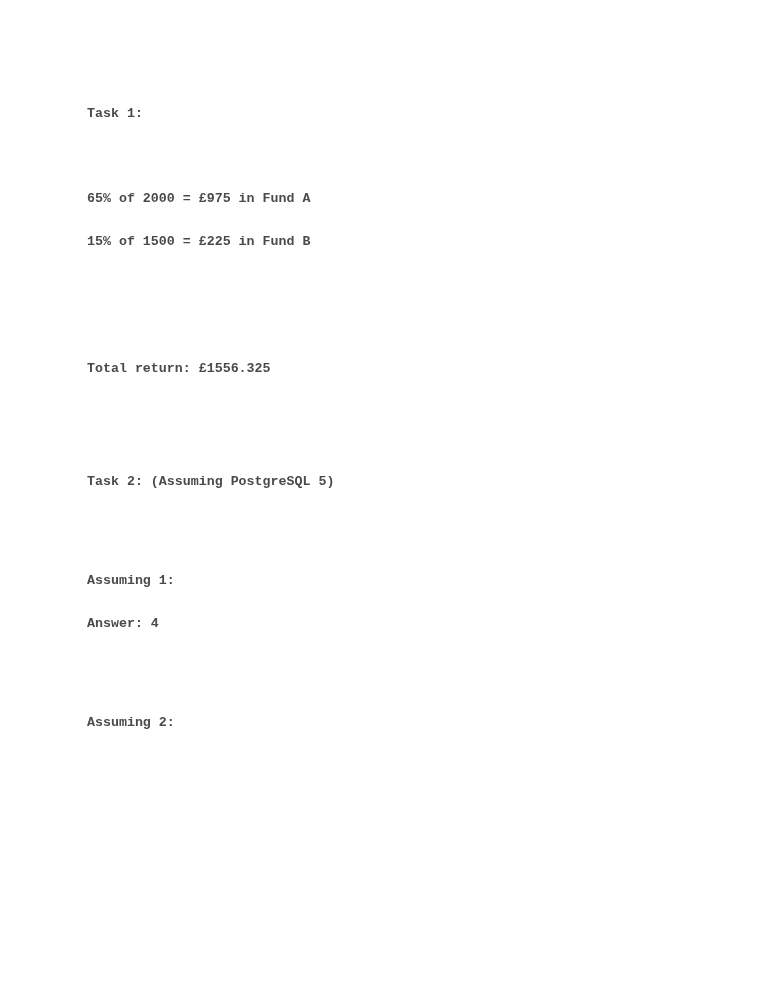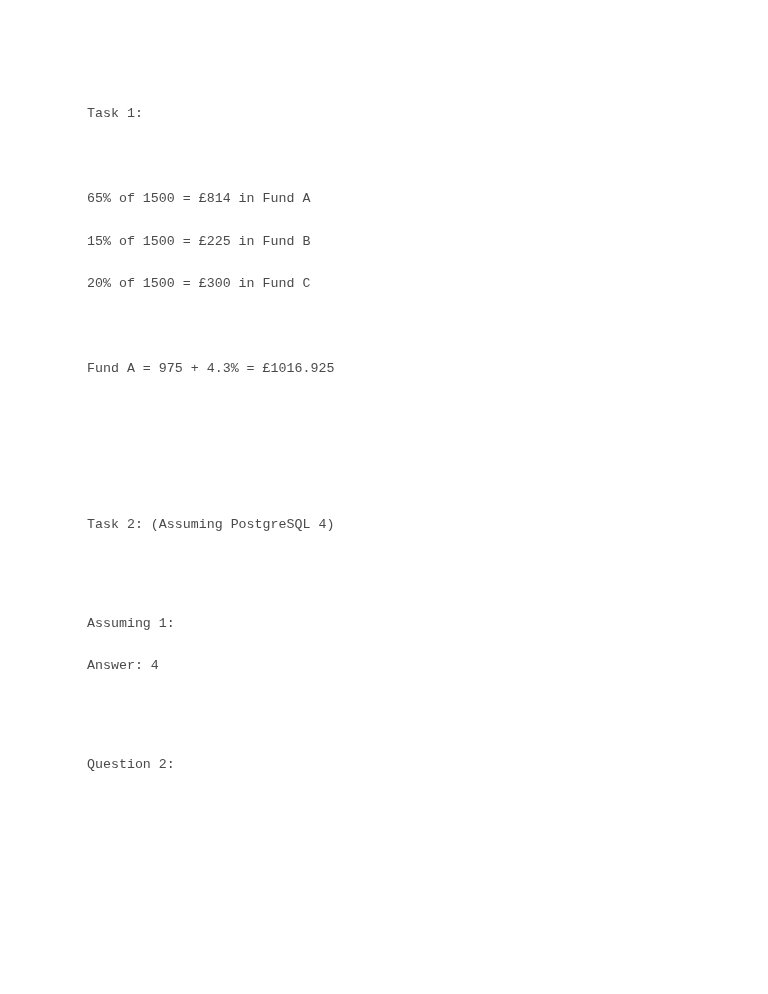--- a/index.html
+++ b/index.html
@@ -8,47 +8,46 @@
     position: absolute;
     left: 87px;
     top: 65px;
     width: 640px;
     font-family: "Liberation Mono", "DejaVu Sans Mono", monospace;
     font-size: 13.3px;
     line-height: 14.15px;
     color: #4a4a4a;
     white-space: pre;
   }
-  .line { display: block; height: 14.15px; }
+  .line { display: block; height: 14.15px; font-weight: bold; }
   .blank { display: block; height: 14.15px; }
 </style>
 </head>
 <body>
 
 <div class="page">
   
   <span class="line">Task 1:</span>
   <span class="blank"></span>
-  <span class="line">65% of 1500 = £814 in Fund A</span>
+  <span class="line">65% of 2000 = £975 in Fund A</span>
   <span class="line">15% of 1500 = £225 in Fund B</span>
-  <span class="line">20% of 1500 = £300 in Fund C</span>
   <span class="blank"></span>
-  <span class="line">Fund A = 975 + 4.3% = £1016.925</span>
   <span class="blank"></span>
+  <span class="line">Total return: £1556.325</span>
   <span class="blank"></span>
 
   
-  <span class="line">Task 2: (Assuming PostgreSQL 4)</span>
+  <span class="line">Task 2: (Assuming PostgreSQL 5)</span>
   <span class="blank"></span>
 
   <span class="line">Assuming 1:</span>
   <span class="line">Answer: 4</span>
   <span class="blank"></span>
 
-  <span class="line">Question 2:</span>
+  <span class="line">Assuming 2:</span>
   
   
   
   
   
   
 
   
   
   

